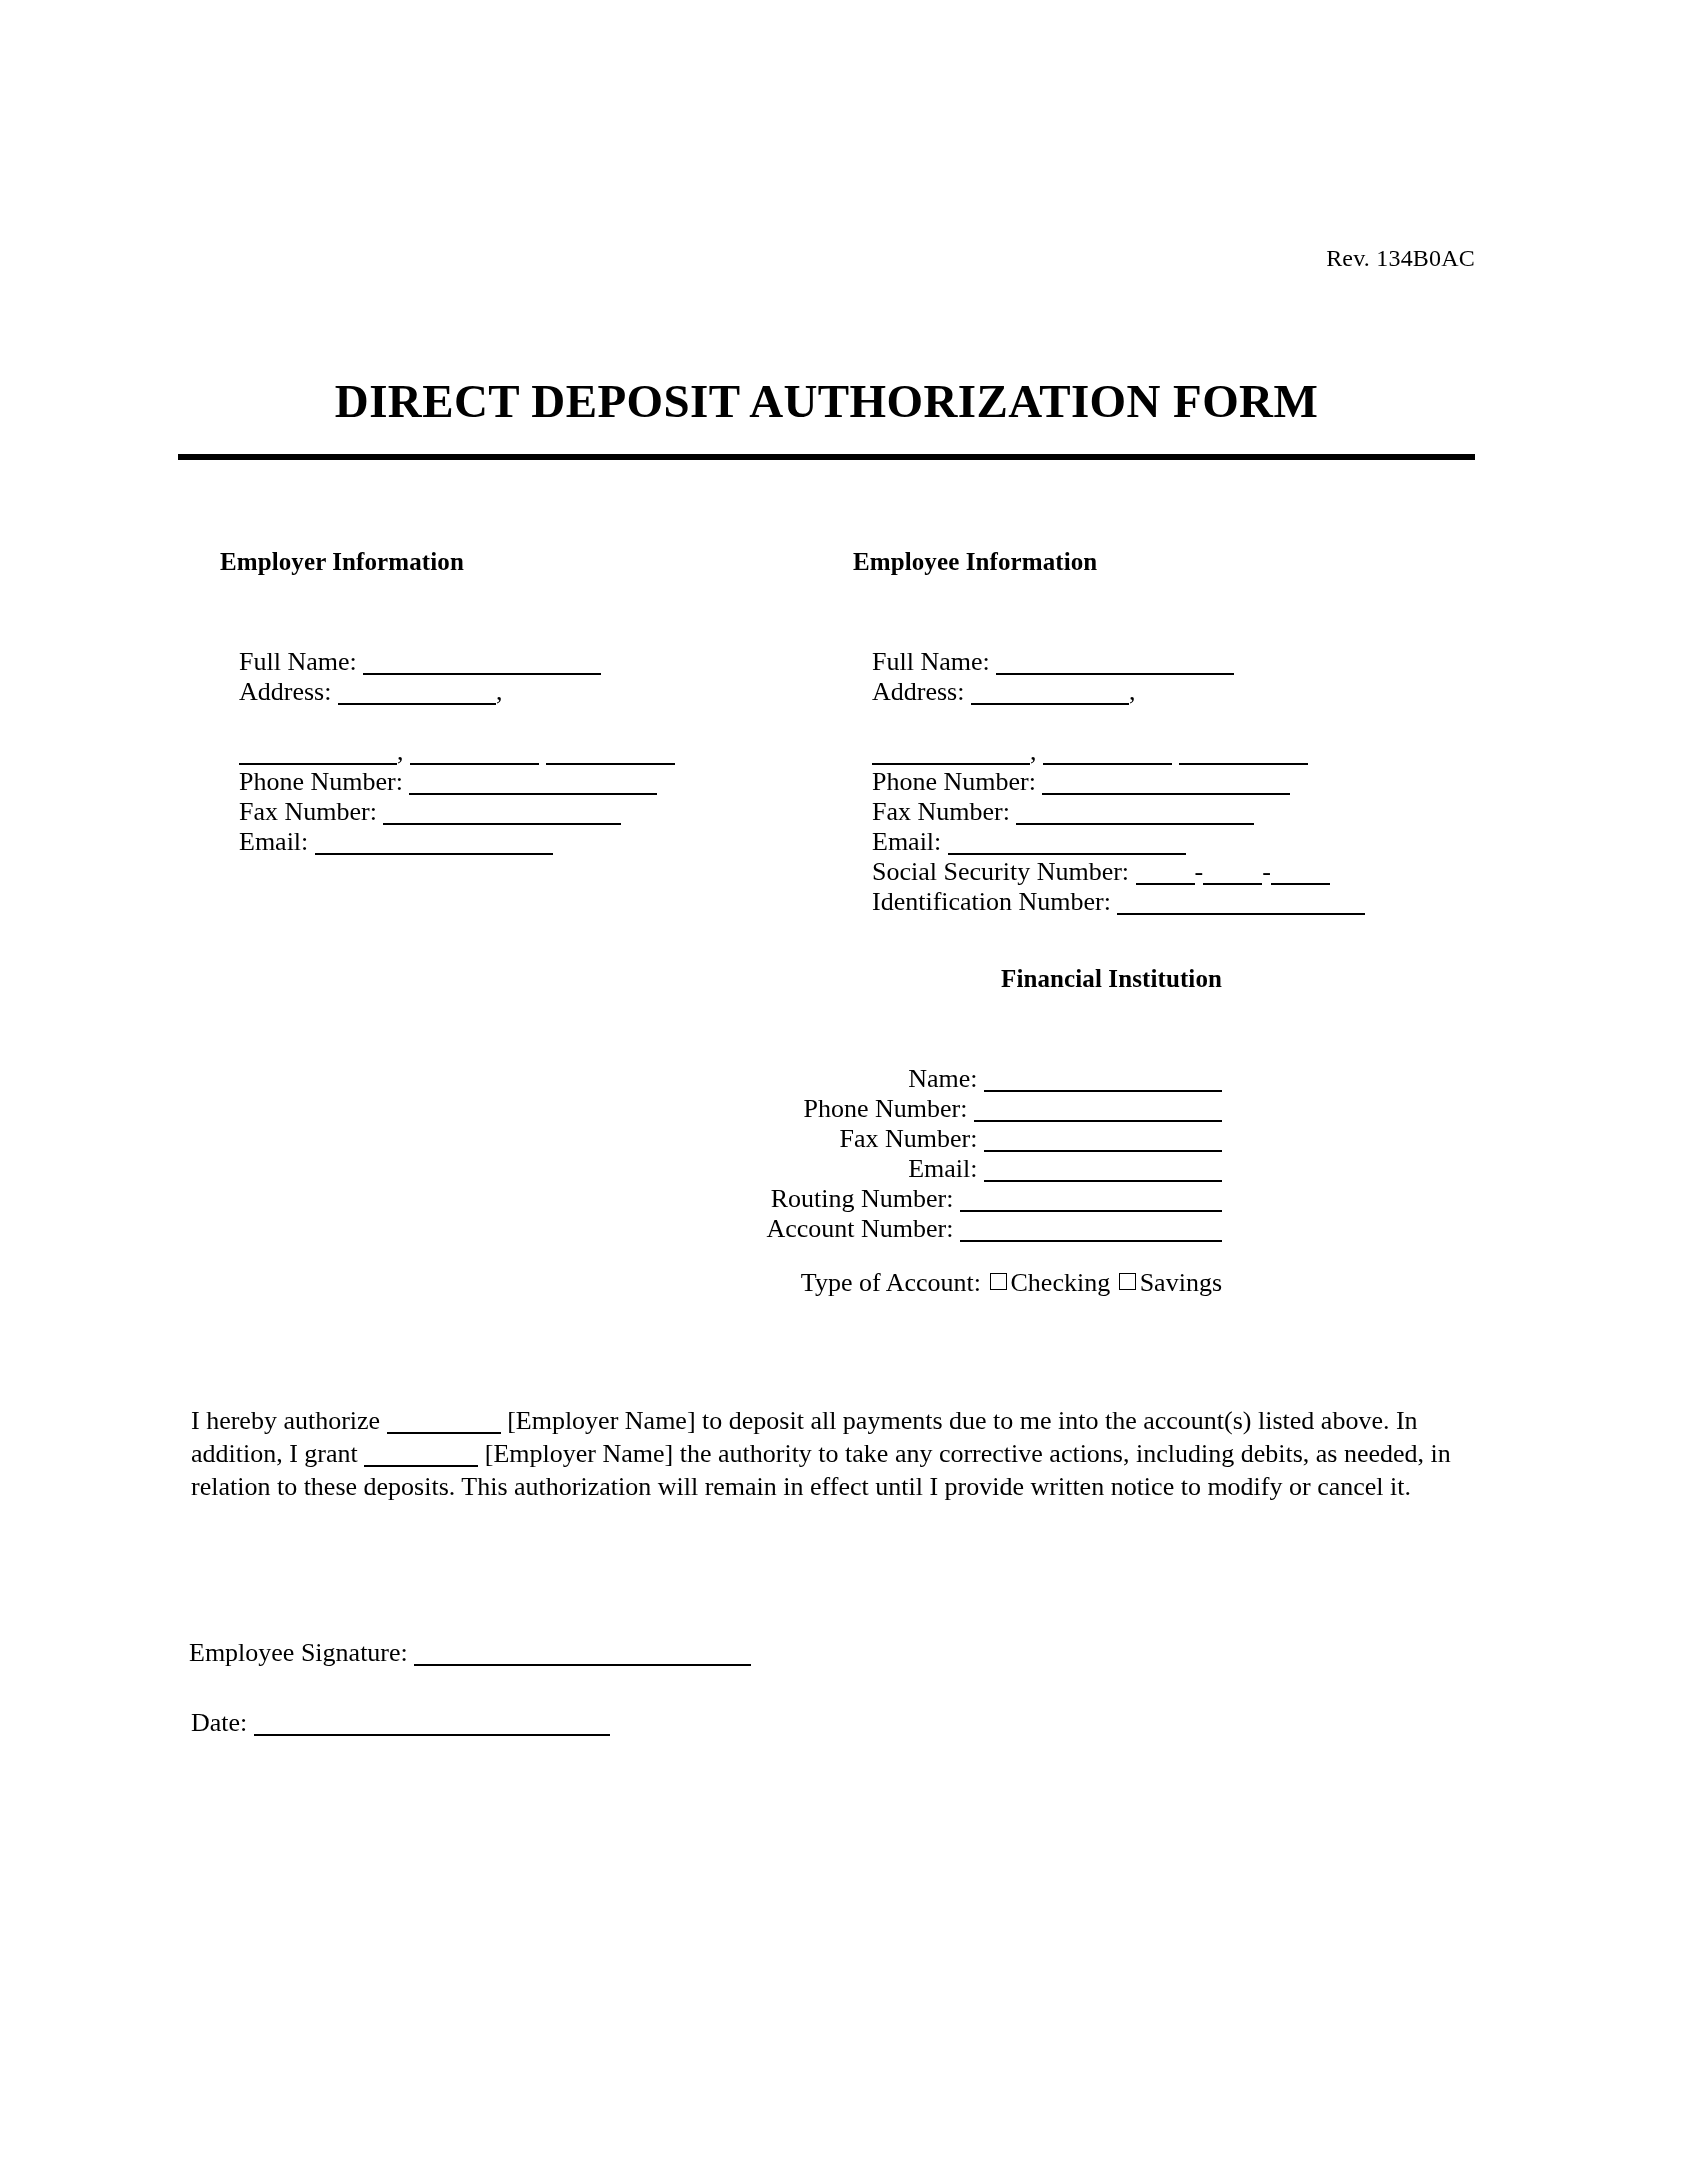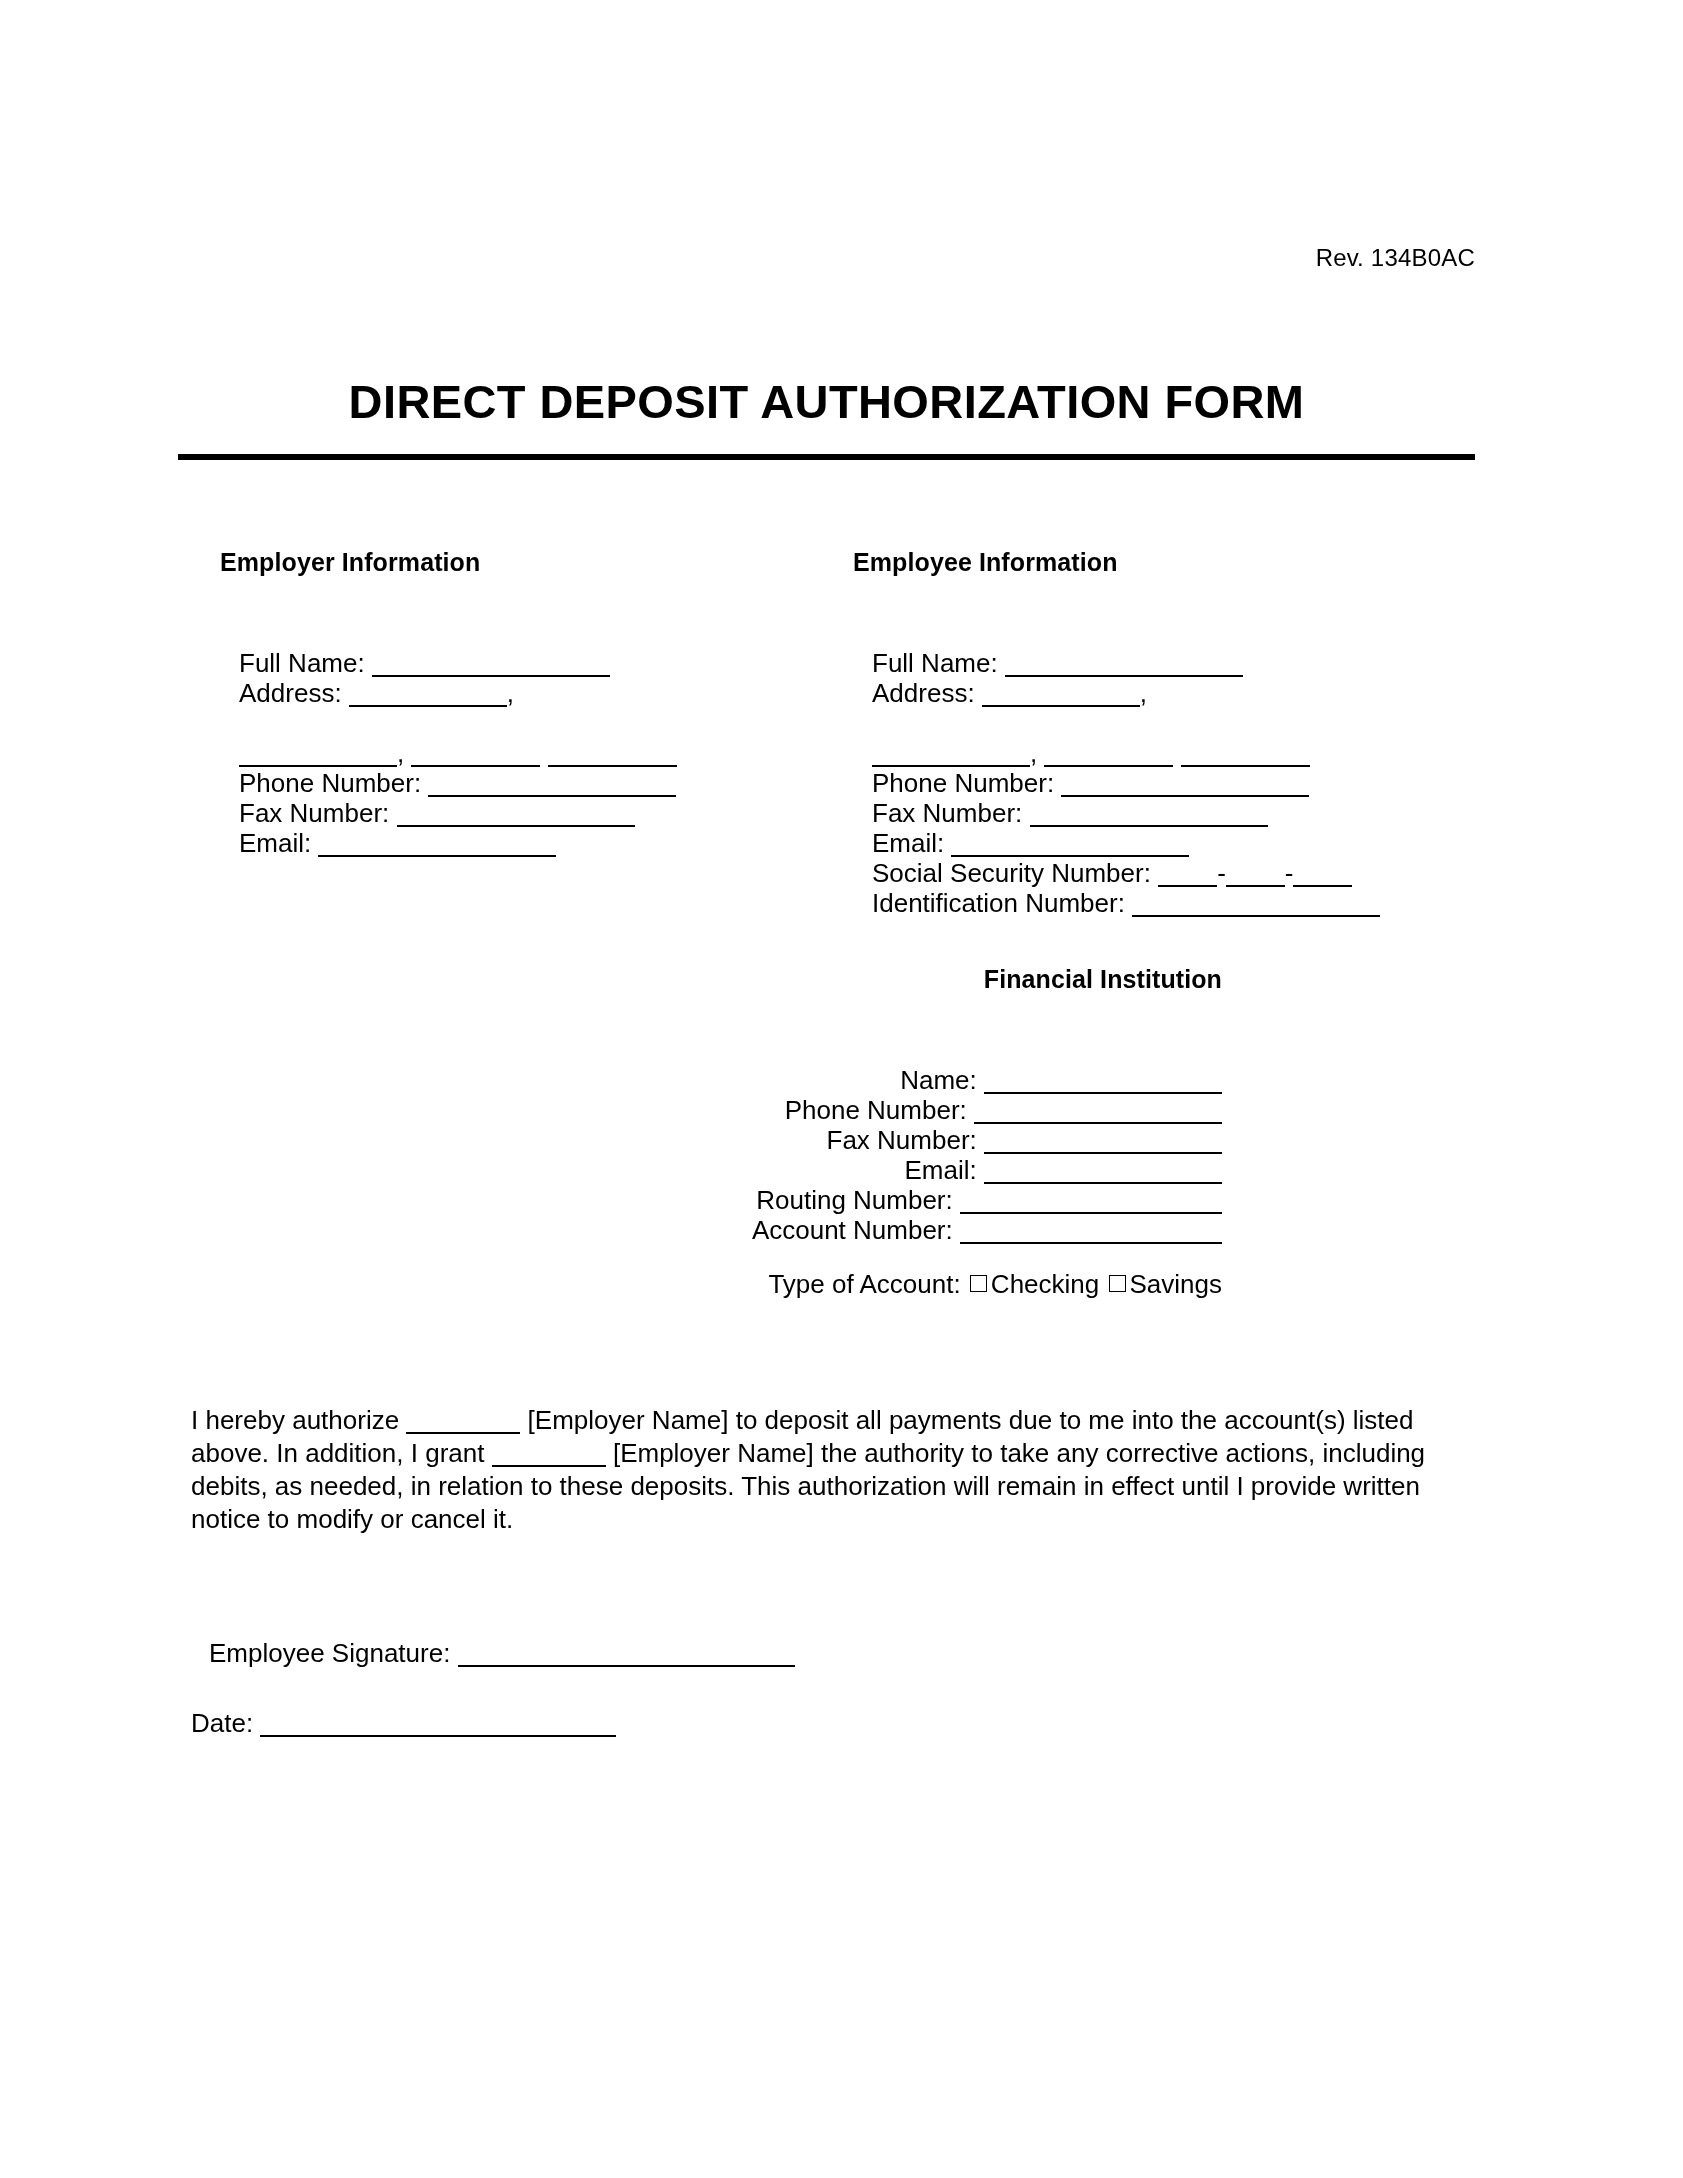--- a/index.html
+++ b/index.html
@@ -10,20 +10,21 @@
   body {
     font-family: "Liberation Sans", sans-serif;
     color: #000000;
   }
   .page {
     position: relative;
     width: 1683px;
     height: 1894px;
     background: #ffffff;
     overflow: hidden;
+    font-family: Liberation Serif, serif;
   }
 
   
   .rev {
     position: absolute;
     top: 246px;
     right: 208px;
     font-size: 24px;
     line-height: 1;
     letter-spacing: 0.2px;
@@ -141,21 +142,21 @@
     line-height: 33px;
     text-align: left;
   }
   #authorization .ul {
     vertical-align: -5px;
   }
 
   
   #signature-row {
     position: absolute;
-    left: 209px;
+    left: 189px;
     top: 1638px;
     font-size: 26px;
     line-height: 30px;
     white-space: nowrap;
   }
   #date-row {
     position: absolute;
     left: 191px;
     top: 1708px;
     font-size: 26px;

